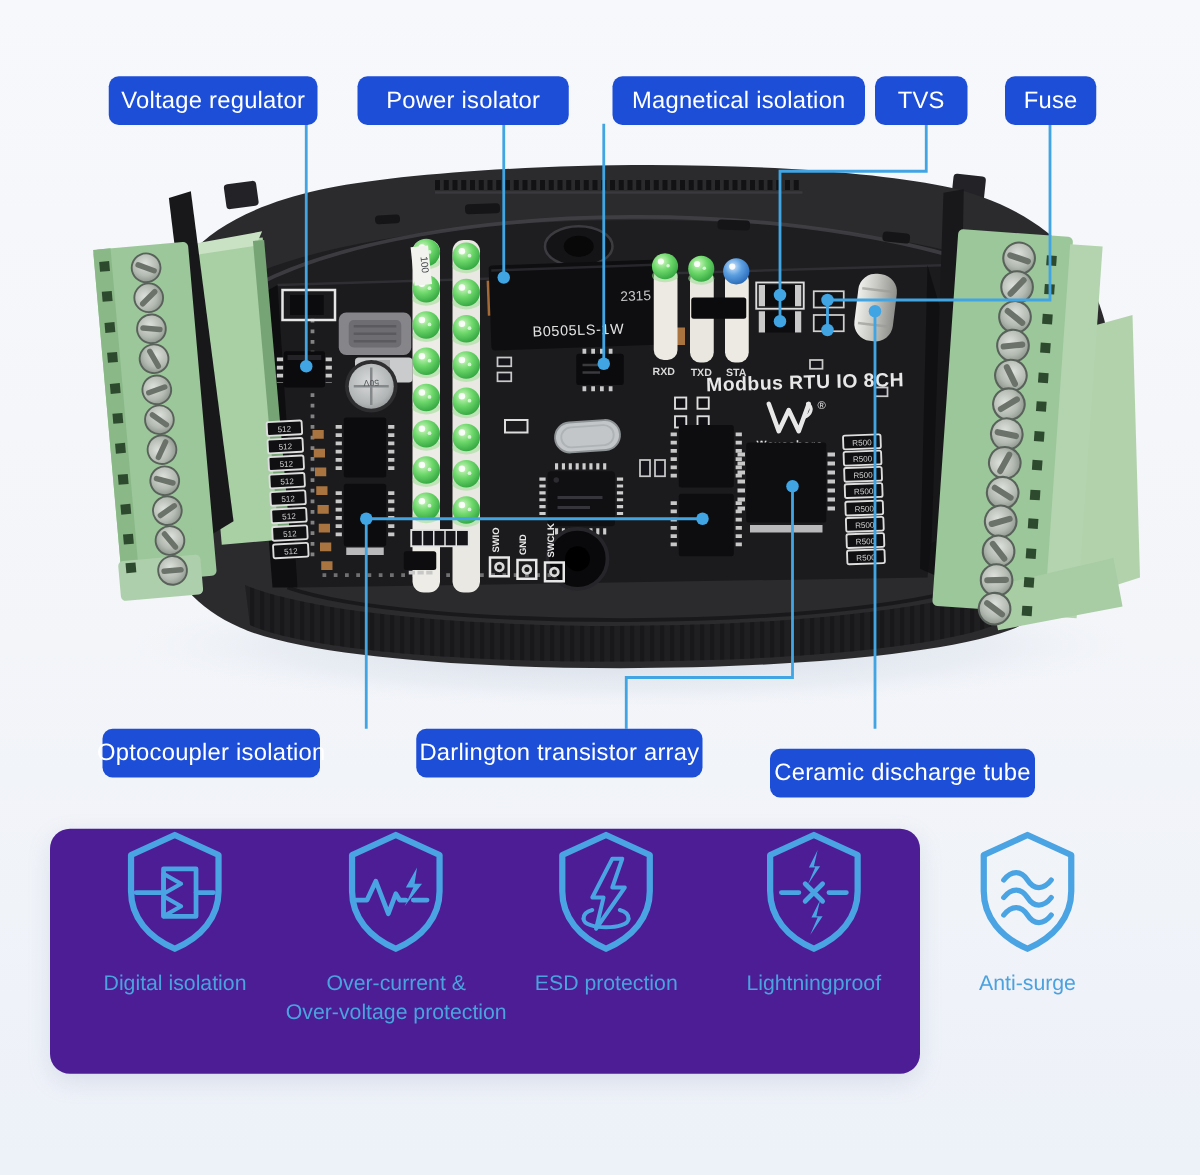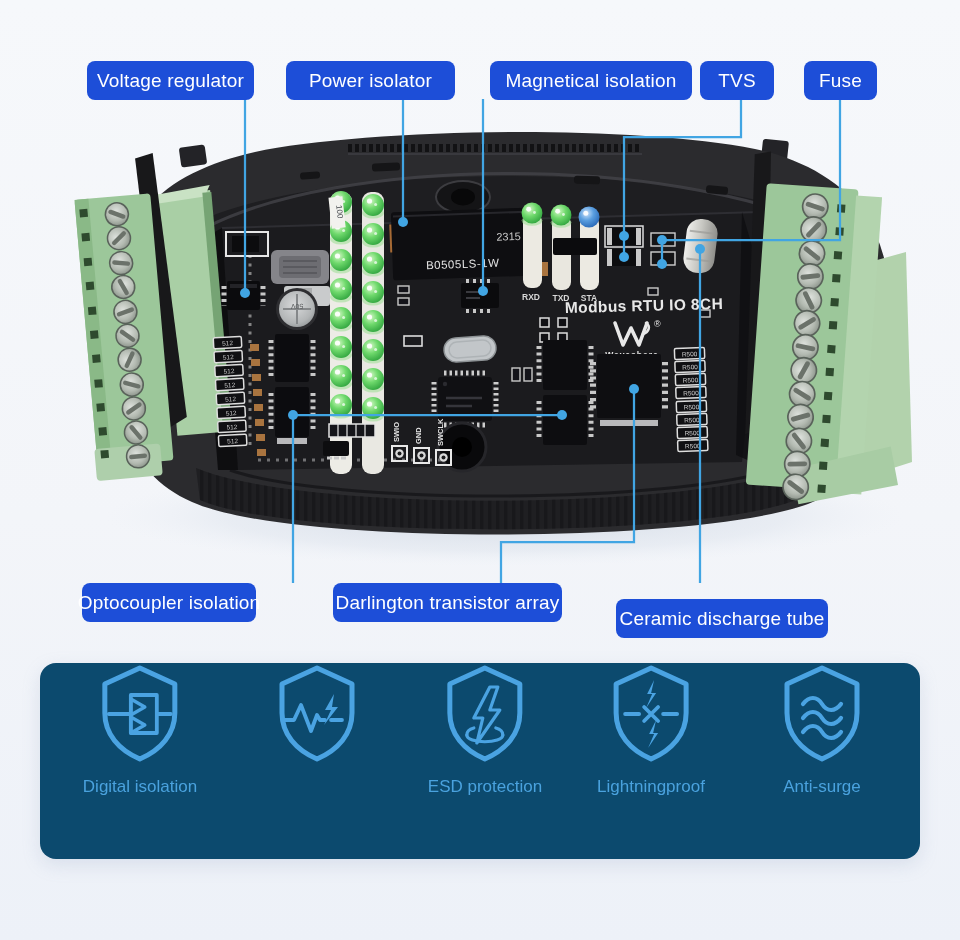--- a/index.html
+++ b/index.html
@@ -10,21 +10,21 @@
   }
   .layer{position:absolute;left:0;top:0;width:960px;height:940px;}
   
   .pill{
     position:absolute;height:39px;border-radius:8px;background:#1d4ed8;
     color:#ffffff;font-size:19px;display:flex;align-items:center;justify-content:center;
     white-space:nowrap;z-index:10;letter-spacing:.2px;
   }
   
   .card{
-    position:absolute;left:40px;top:663px;width:880px;height:196px;background:#0c4a6e;
+    position:absolute;left:40px;top:663px;width:696px;height:196px;background:#4c1d95;
     border-radius:16px;box-shadow:0 6px 18px rgba(140,160,190,.22);z-index:4;
   }
   .feature{position:absolute;top:0;transform:translateX(-50%);text-align:center;}
   .feature .fi{display:block;margin:0 auto;}
   .feature .flabel{
     margin-top:12px;color:#4aa2de;font-size:17px;line-height:23px;white-space:nowrap;
   }
   svg text{font-family:"Liberation Sans","DejaVu Sans",sans-serif;}
 </style>
 </head>
@@ -500,20 +500,24 @@
 
   <div class="feature" style="left:277px">
     <svg class="fi" width="92" height="100" viewBox="0 0 92 100">
       <g stroke="#4aa3e2" fill="none" stroke-linejoin="round" stroke-linecap="round">
         <path d="M46,5 L11,21 V50 C11,71 25,87 46,96 C67,87 81,71 81,50 V21 Z" stroke-width="5"></path>
         <path d="M13,57 H23 L30,42 L40,68 L46,52 L49,57 H54" stroke-width="3.8"></path>
         <path d="M60,57 H71" stroke-width="3.8"></path>
       </g>
       <path d="M63,31 L54,47 H60 L53,62 L67,44 H61 Z" fill="#4aa3e2"></path>
     </svg>
+    <div class="flabel">
+      <span>Over-current &amp;</span><br>
+      <span>Over-voltage protection</span>
+    </div>
   </div>
 
   <div class="feature" style="left:445px">
     <svg class="fi" width="92" height="100" viewBox="0 0 92 100">
       <g stroke="#4aa3e2" fill="none" stroke-linejoin="round" stroke-linecap="round">
         <path d="M46,5 L11,21 V50 C11,71 25,87 46,96 C67,87 81,71 81,50 V21 Z" stroke-width="5"></path>
         <path d="M51,24 L35,55 H44 L38,80 L61,47 H51 L59,24 Z" stroke-width="3.2"></path>
         <path d="M28,72 C28,81 64,81 64,72" stroke-width="3.2"></path>
         <path d="M28,72 C28,68 31,66 35,65" stroke-width="3.2"></path>
         <path d="M64,72 C64,68 61,66 57,65" stroke-width="3.2"></path>

